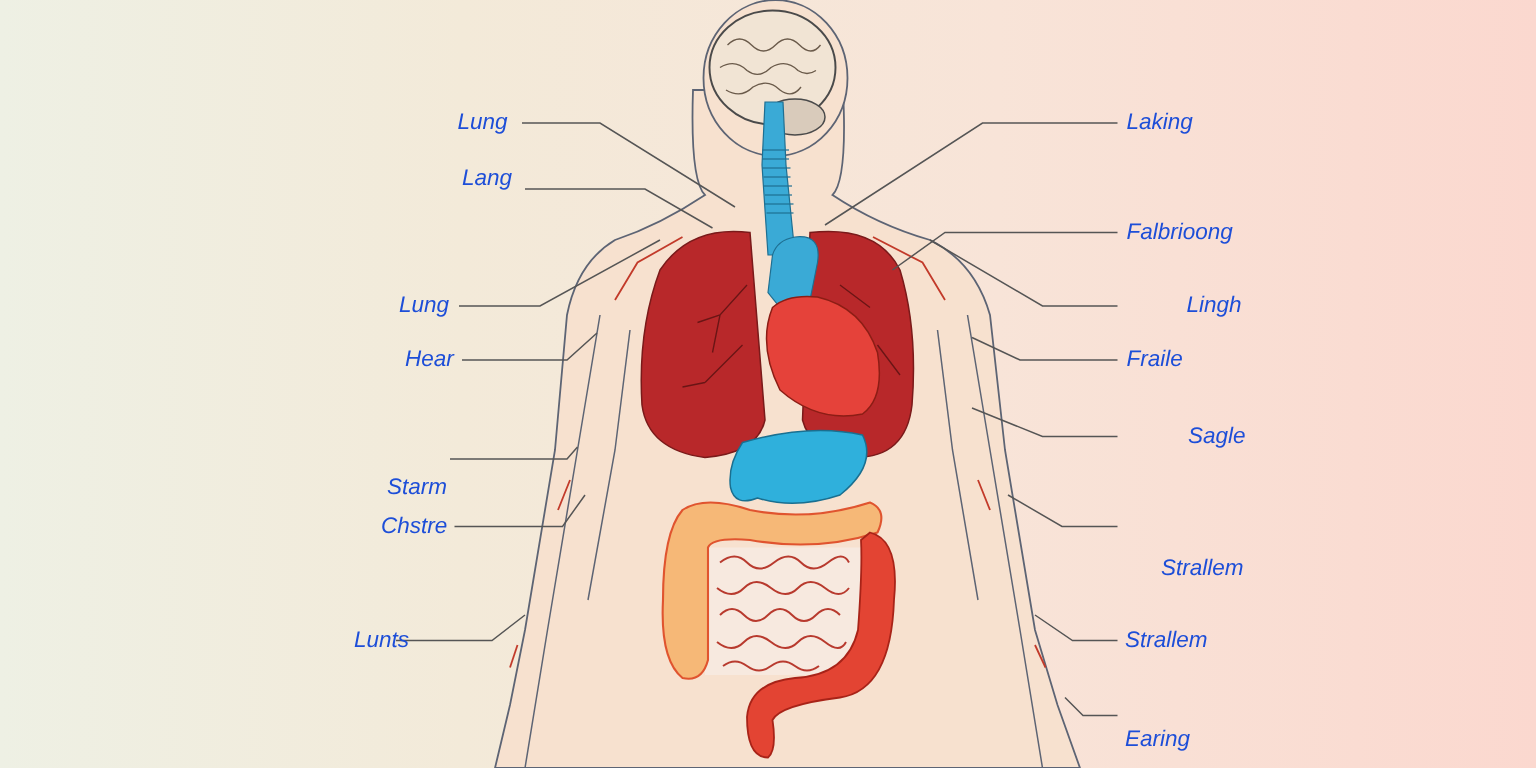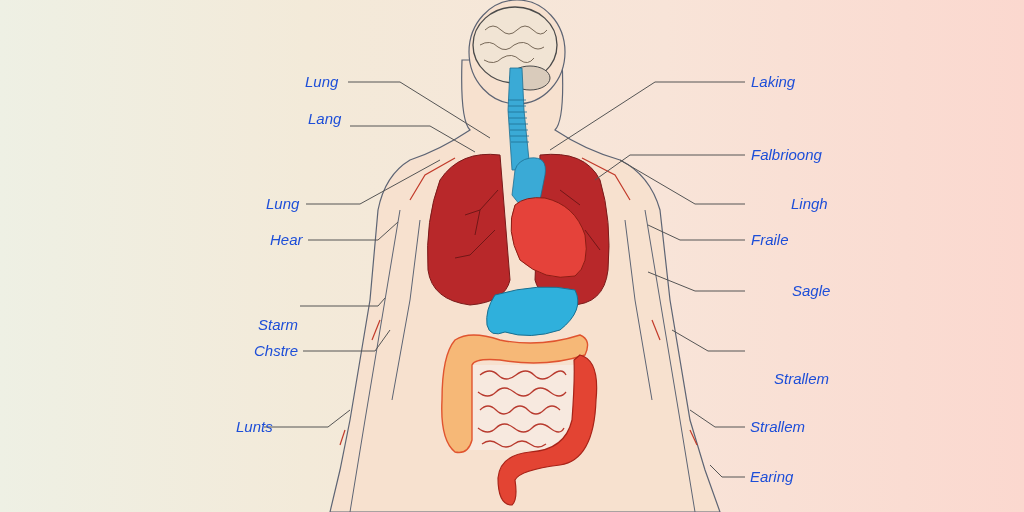--- a/index.html
+++ b/index.html
@@ -113,14 +113,14 @@
 <div class="label left" style="left:254px; top:342px;">Chstre</div>
 <div class="label left" style="left:236px; top:418px;">Lunts</div>
 
 <div class="label" style="left:751px; top:73px;">Laking</div>
 <div class="label" style="left:751px; top:146px;">Falbrioong</div>
 <div class="label" style="left:791px; top:195px;">Lingh</div>
 <div class="label" style="left:751px; top:231px;">Fraile</div>
 <div class="label" style="left:792px; top:282px;">Sagle</div>
 <div class="label" style="left:774px; top:342px;margin-top:28px;">Strallem</div>
 <div class="label" style="left:750px; top:418px;">Strallem</div>
-<div class="label" style="left:750px; top:468px;">Earing</div>
+<div class="label" style="left:750px; top:484px;">Earing</div>
 </div>
 
 </body></html>

